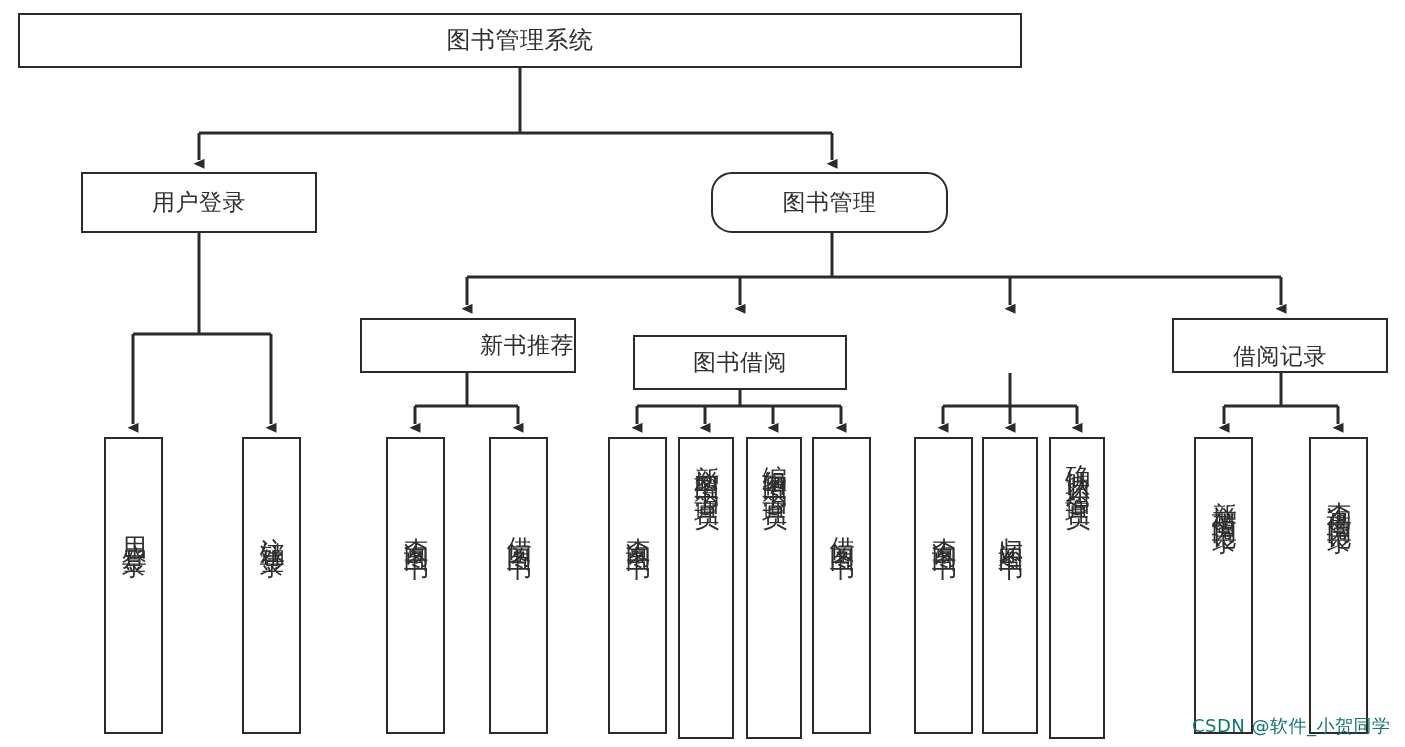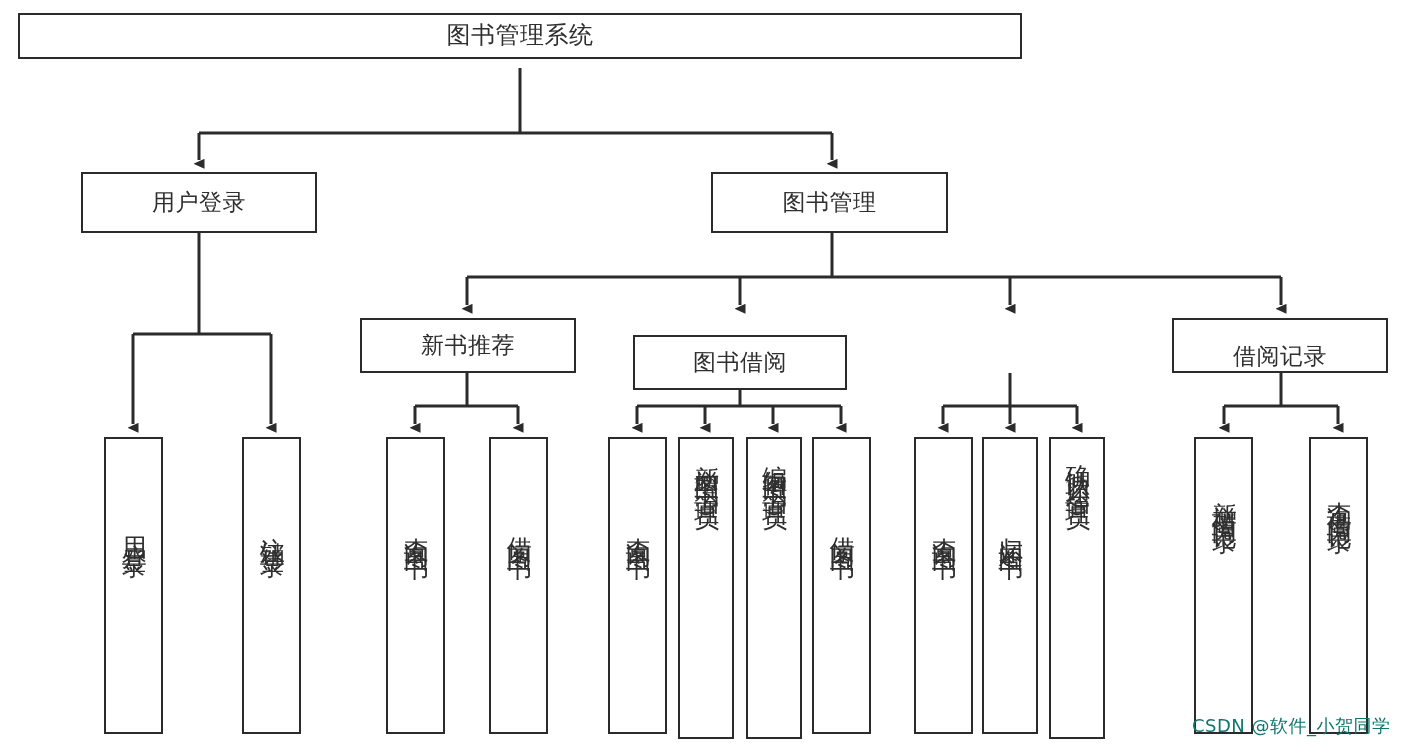--- a/index.html
+++ b/index.html
@@ -120,32 +120,32 @@
       <path d="M1010,406 L1010,424" marker-end="url(#arw)"></path>
       <path d="M1077,406 L1077,424" marker-end="url(#arw)"></path>
 
       <path d="M1281,373 L1281,406"></path>
       <path d="M1224,406 L1338,406"></path>
       <path d="M1224,406 L1224,424" marker-end="url(#arw)"></path>
       <path d="M1338,406 L1338,424" marker-end="url(#arw)"></path>
     </g>
   </svg>
 
-  <div class="node horiz root" style="left:18px; top:13px; width:1004px; height:46px;">
+  <div class="node horiz root" style="left:18px; top:13px; width:1004px; height:55px;">
     <span class="label">图书管理系统</span>
   </div>
 
   <div class="node horiz" style="left:81px; top:172px; width:236px; height:61px;">
     <span class="label">用户登录</span>
   </div>
-  <div class="node horiz" style="left:711px; top:172px; width:237px; height:61px;">
+  <div class="node horiz" style="left:711px; top:172px; width:237px; height:61px;border-radius:21px;">
     <span class="label">图书管理</span>
   </div>
 
-  <div class="node horiz" style="left:360px; top:318px; width:216px; height:55px;">
+  <div class="node horiz" style="left:360px; top:318px; width:216px; height:55px;justify-content:flex-end;">
     <span class="label">新书推荐</span>
   </div>
   <div class="node horiz" style="left:633px; top:318px; width:214px; height:55px;margin-top:17px;">
     <span class="label">图书借阅</span>
   </div>
   <div class="node horiz" style="left:1172px; top:318px; width:216px; height:55px;align-items:flex-end;">
     <span class="label">借阅记录</span>
   </div>
 
   <div class="node vert" style="left:104px; top:437px; width:59px; height:297px; padding-top:78px;">

